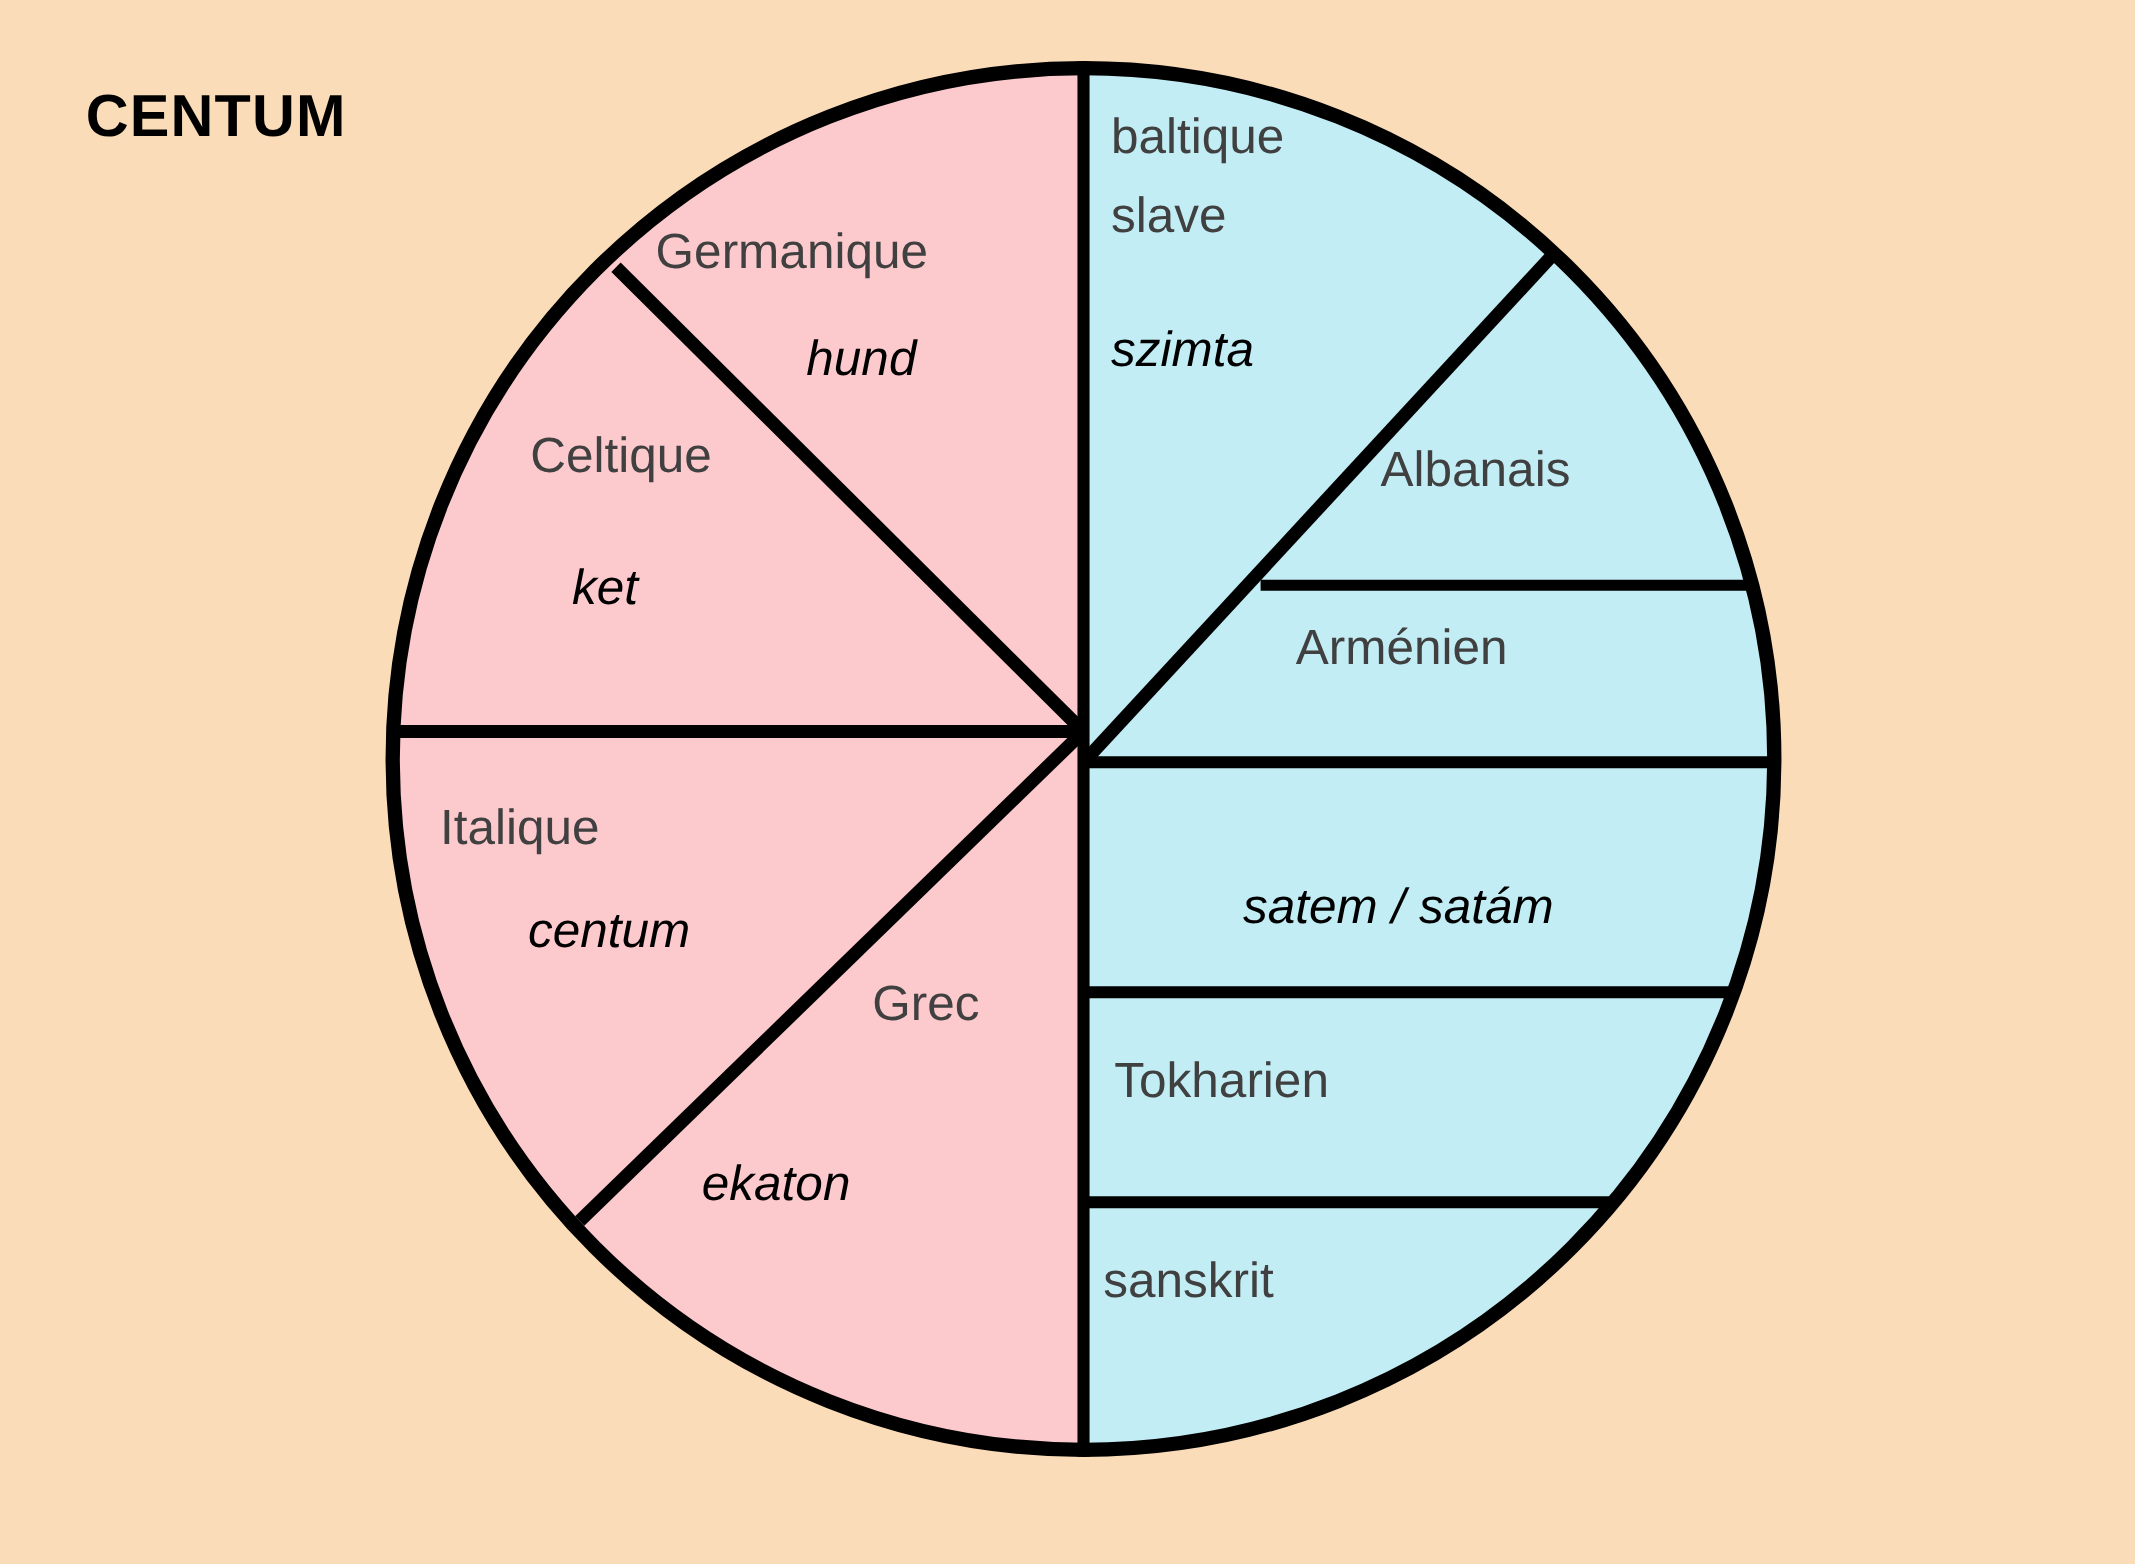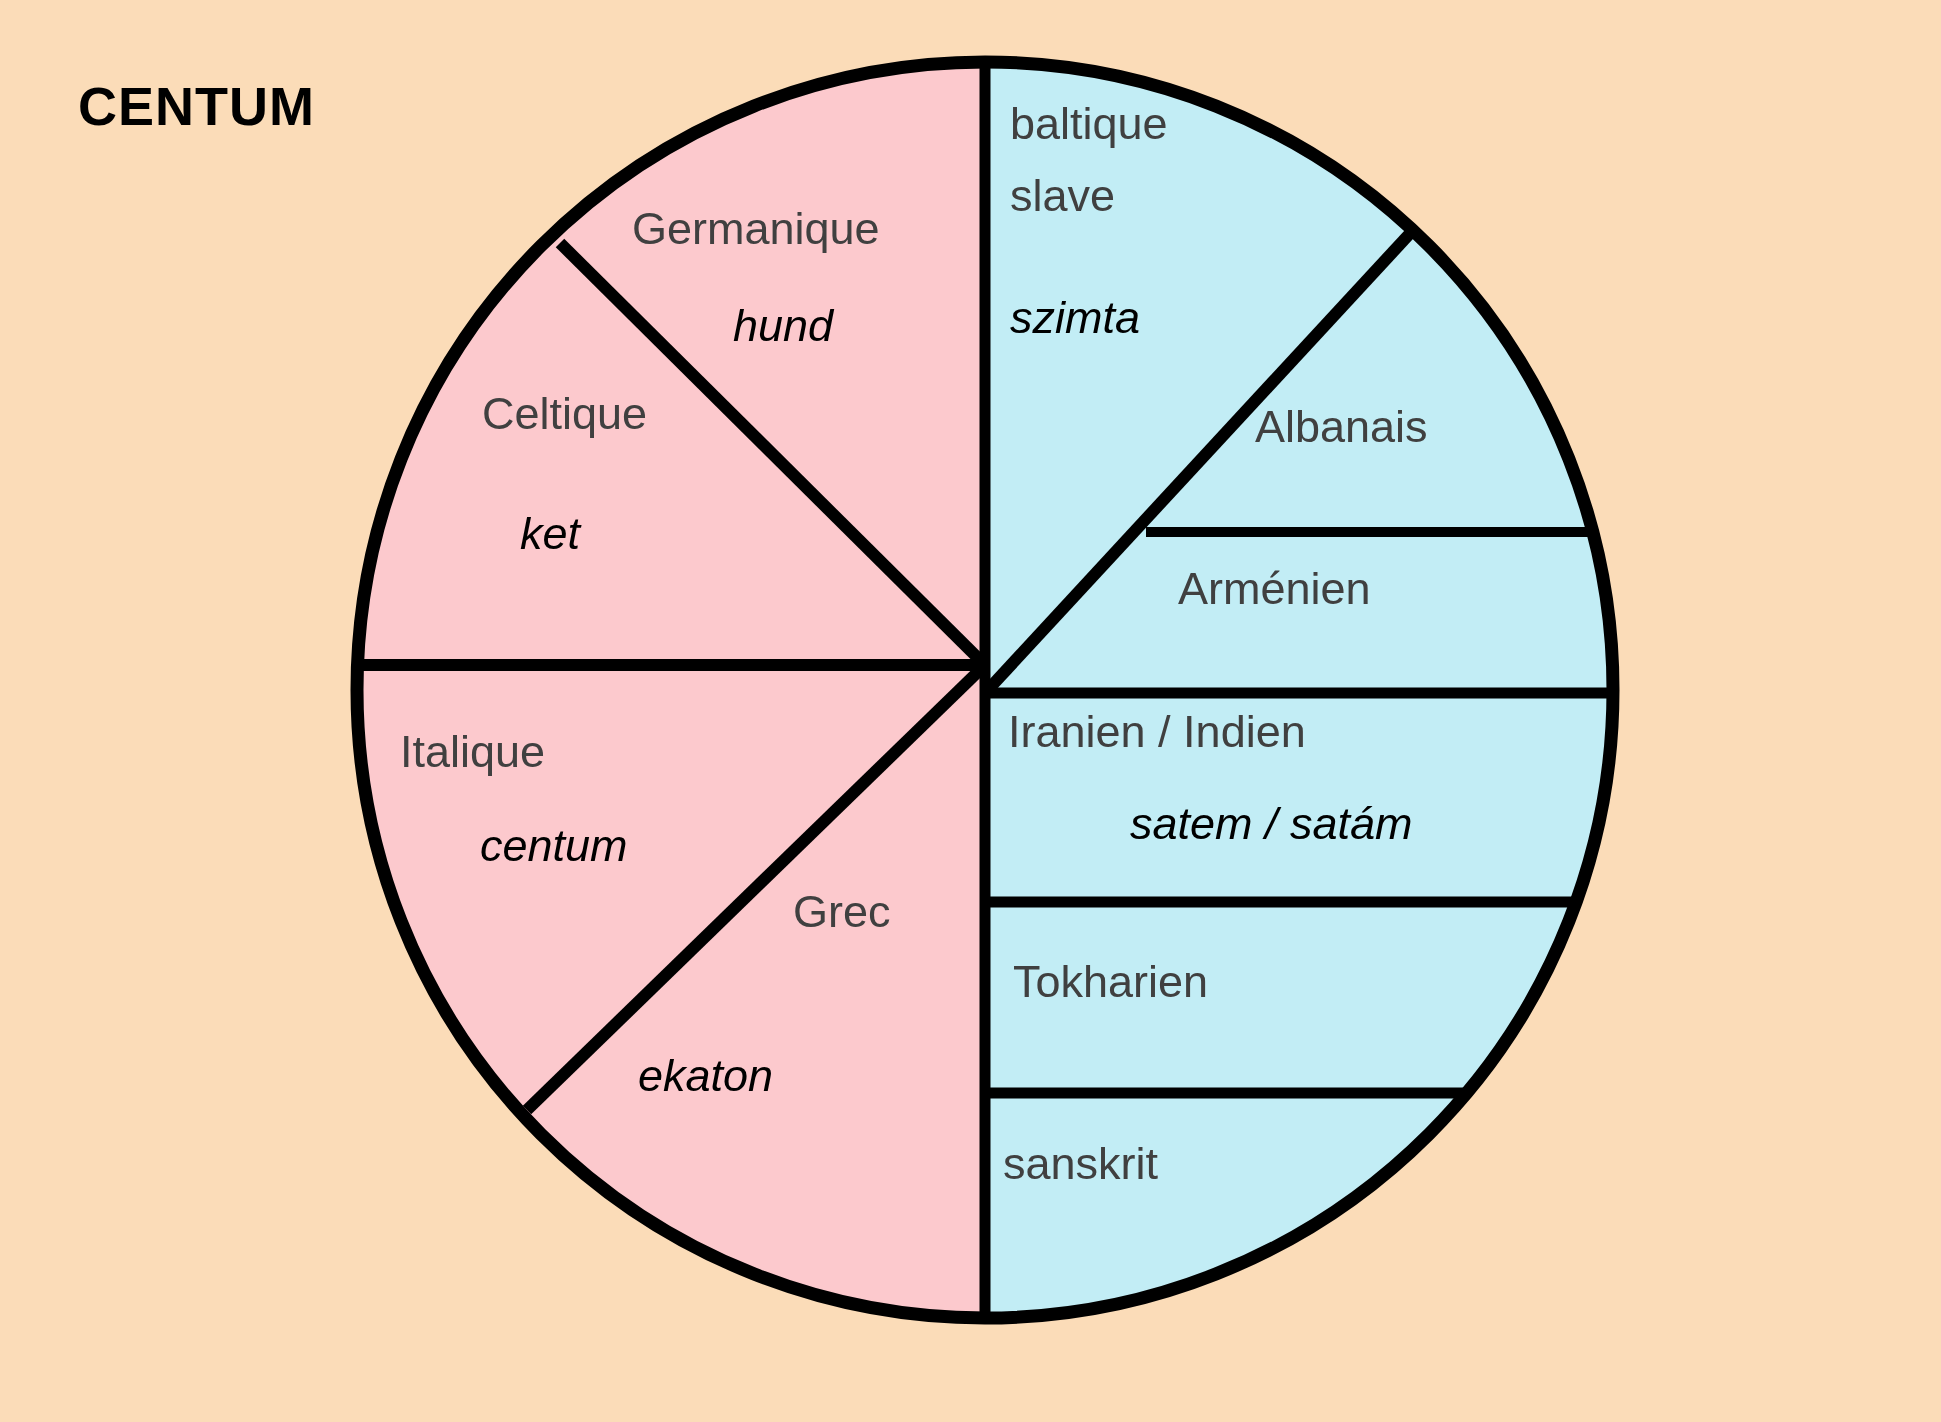--- a/index.html
+++ b/index.html
@@ -92,40 +92,39 @@
       <line x1="1146" y1="532" x2="1595" y2="532" stroke="#000000" stroke-width="10"></line>
       <line x1="985" y1="693" x2="1625" y2="693" stroke="#000000" stroke-width="11"></line>
       <line x1="985" y1="902" x2="1625" y2="902" stroke="#000000" stroke-width="11"></line>
       <line x1="985" y1="1093" x2="1495" y2="1093" stroke="#000000" stroke-width="11"></line>
 
     </g>
   </svg>
 
   <div class="group-title" id="centum-title">CENTUM</div>
 
-  <div class="branch-label" style="left:632px; top:205px;">Germanique</div>
+  <div class="branch-label" style="left:596px; top:205px;">Germanique</div>
   <div class="branch-word" style="left:733px; top:300px;">hund</div>
 
   <div class="branch-label" style="left:482px; top:390px;">Celtique</div>
   <div class="branch-word" style="left:520px; top:508px;">ket</div>
 
   <div class="branch-label" style="left:400px; top:728px;">Italique</div>
   <div class="branch-word" style="left:480px; top:820px;">centum</div>
 
   <div class="branch-label" style="left:793px; top:888px;">Grec</div>
   <div class="branch-word" style="left:638px; top:1050px;">ekaton</div>
 
   <div class="branch-label" style="left:1010px; top:100px;">baltique</div>
   <div class="branch-label" style="left:1010px; top:172px;">slave</div>
   <div class="branch-word" style="left:1010px; top:292px;">szimta</div>
 
   <div class="branch-label" style="left:1255px; top:403px;">Albanais</div>
 
   <div class="branch-label" style="left:1178px; top:565px;">Arménien</div>
 
-  <div class="branch-label" style="left:1008px; top:708px;">Iranien / Indien</div>
   <div class="branch-word" style="left:1130px; top:798px;">satem  / satám</div>
 
   <div class="branch-label" style="left:1013px; top:958px;">Tokharien</div>
 
   <div class="branch-label" style="left:1003px; top:1140px;">sanskrit</div>
 
 </div>
 
 </body></html>

